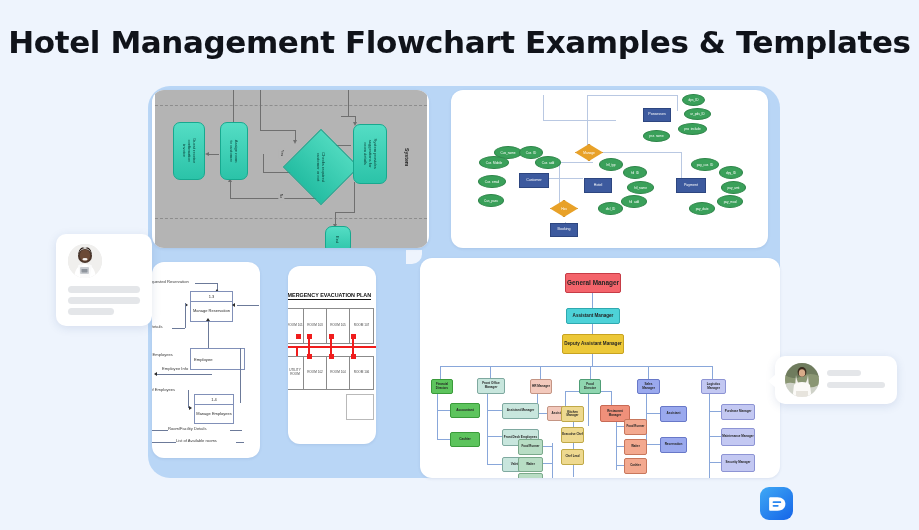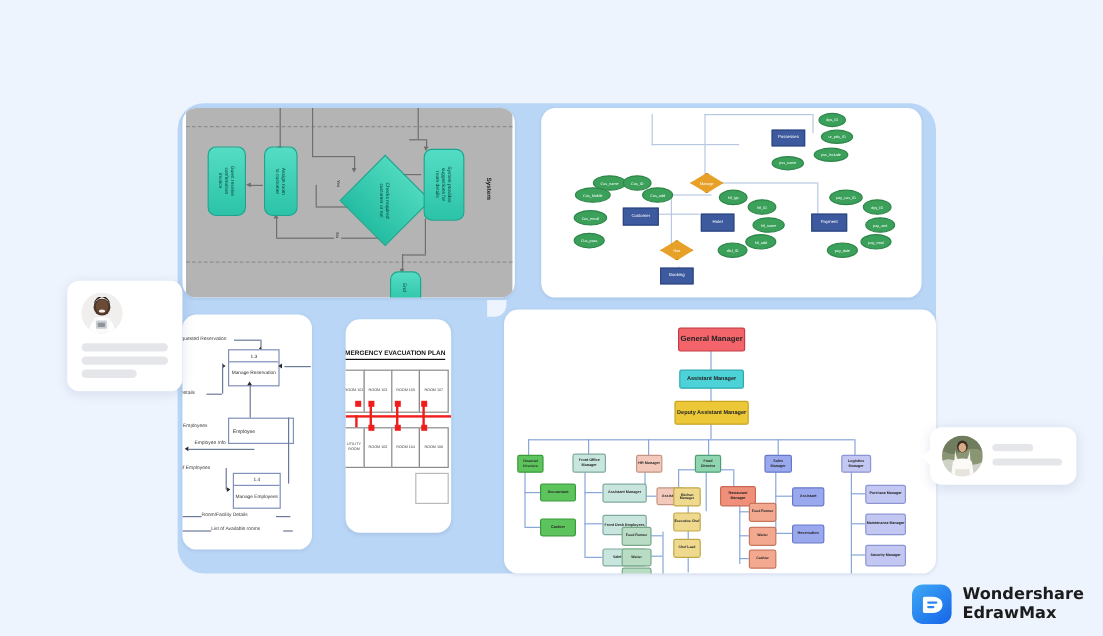--- a/index.html
+++ b/index.html
@@ -132,20 +132,21 @@
      background:linear-gradient(140deg,#3fa9f5 0%,#1564e8 100%);
      display:flex;align-items:center;justify-content:center;}
   .logo-text{font-size:13.5px;line-height:1.12;color:#1c1c1c;font-weight:bold;
      font-family:"DejaVu Sans", sans-serif;}
 </style>
 </head>
 <body>
 
 <div id="stage">
 
+  <div class="page-title">Hotel Management Flowchart Examples &amp; Templates</div>
 
   <div class="blue-panel"></div>
   <div class="blue-notch" style="left:148px;top:86px;width:4px;height:392px;background:transparent;"></div>
   <div class="blue-notch" style="left:406px;top:250px;width:16px;height:14px;border-radius:0 0 10px 0;"></div>
 
   <div class="card" id="card-flowchart">
     <div class="fc-canvas">
       <div class="fc-lane-line" style="top:15px;"></div>
       <div class="fc-lane-line" style="top:128px;"></div>
 
@@ -453,19 +454,15 @@
   </div>
 
   <div id="logo">
     <div class="logo-mark">
       <svg width="22" height="22" viewBox="0 0 22 22">
         <path d="M4.5 4.2 H11.5 C16.4 4.2 19.4 7.2 19.4 11 C19.4 14.8 16.4 17.8 11.5 17.8 H4.5 C3.7 17.8 3.1 17.2 3.1 16.4 V5.6 C3.1 4.8 3.7 4.2 4.5 4.2 Z" fill="#ffffff"></path>
         <rect x="6.6" y="8.2" width="8.6" height="1.9" rx="0.95" fill="#2a86ef"></rect>
         <rect x="6.6" y="11.9" width="6.1" height="1.9" rx="0.95" fill="#2a86ef"></rect>
       </svg>
     </div>
-    <div class="logo-text">
-      <div>Wondershare</div>
-      <div>EdrawMax</div>
-    </div>
   </div>
 
 </div>
 
 </body></html>

